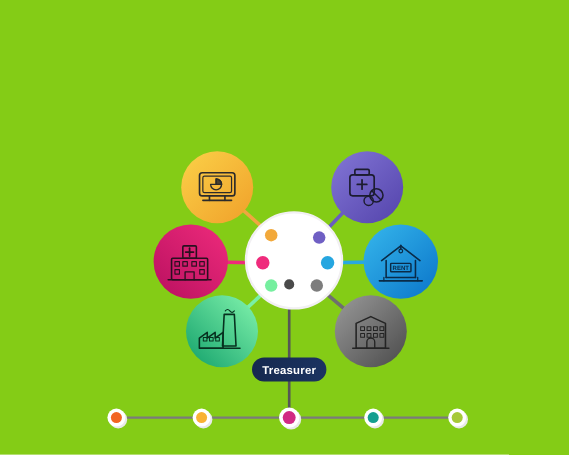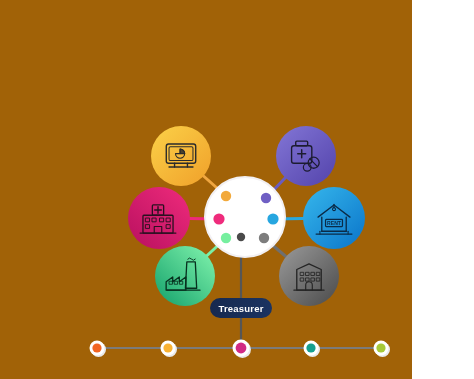--- a/index.html
+++ b/index.html
@@ -9,23 +9,23 @@
     background: #ffffff;
   }
   body {
     width: 474px;
     height: 379px;
     overflow: hidden;
     font-family: "Liberation Sans", sans-serif;
   }
   #stage {
     position: relative;
-    width: 412px;
+    width: 474px;
     height: 379px;
-    background: #a16207;
+    background: #84cc16;
   }
   #diagram-svg {
     position: absolute;
     left: 0;
     top: 0;
     width: 474px;
     height: 379px;
     display: block;
   }
   .node-label-text {

